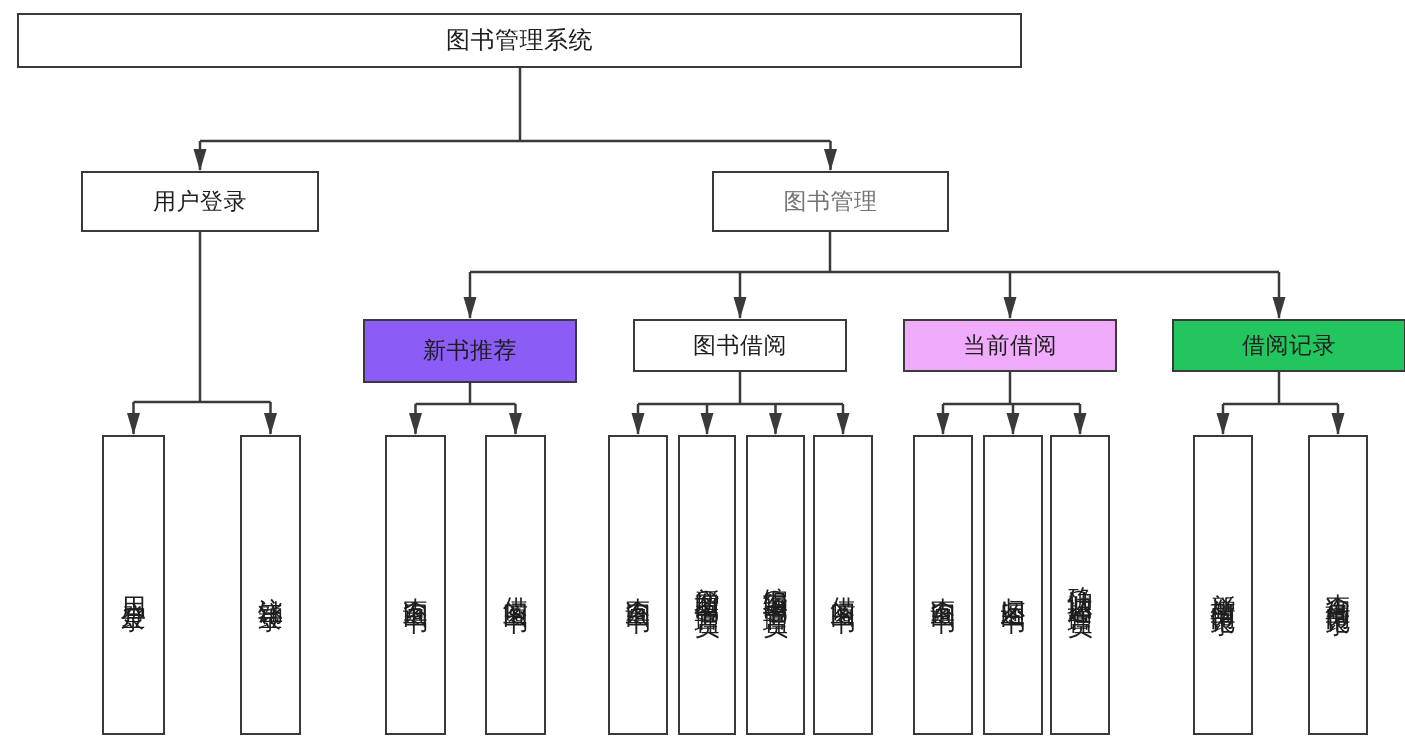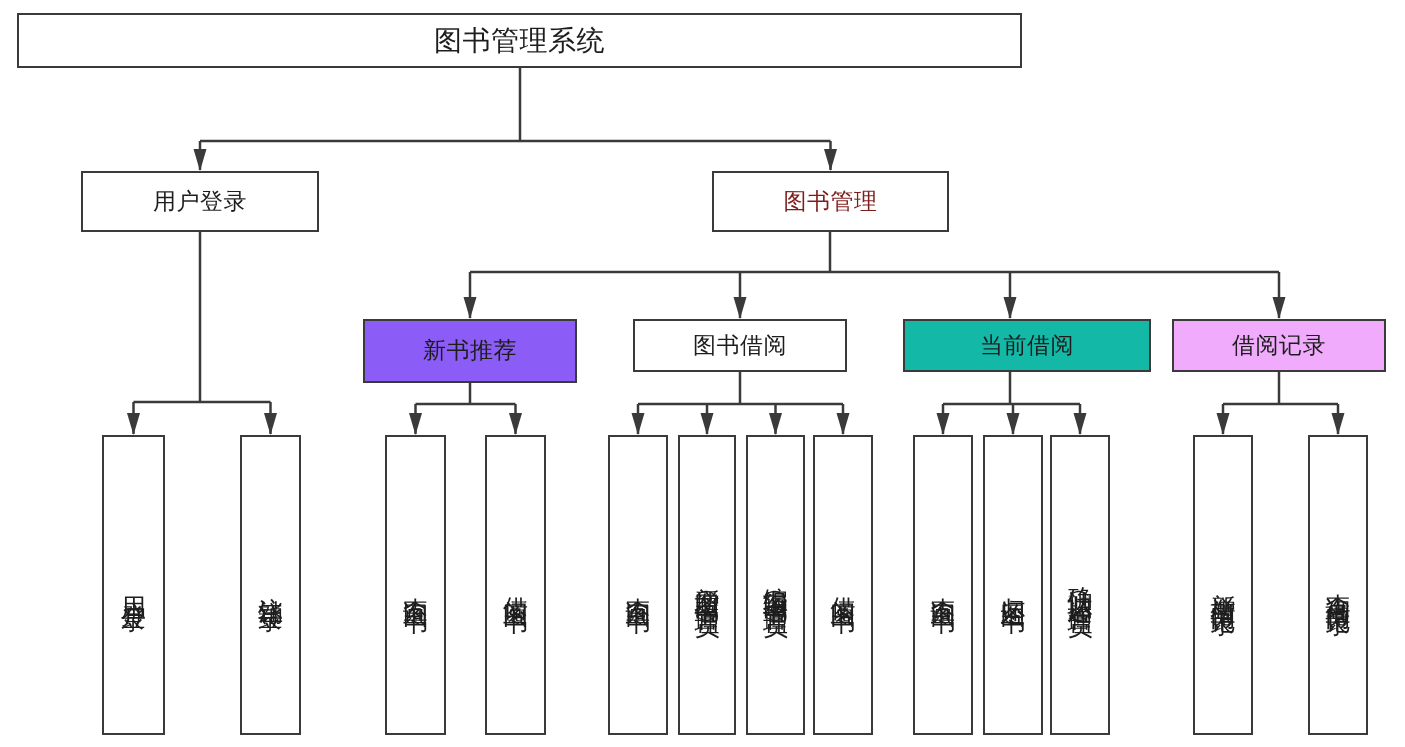--- a/index.html
+++ b/index.html
@@ -41,21 +41,21 @@
     text-align: center;
     line-height: 1.12;
     letter-spacing: 0.5px;
   }
   
   .node.horiz .label {
     font-size: 23px;
     writing-mode: horizontal-tb;
   }
   .node.root .label {
-    font-size: 28px;
+    font-size: 24px;
   }
   
   .node.vert {
     align-items: center;
     justify-content: center;
     padding: 4px 0;
   }
   .node.vert .label {
     writing-mode: vertical-rl;
     text-orientation: upright;
@@ -132,32 +132,32 @@
     </svg>
 
   <div id="nodes">
       <div class="node horiz root" style="left: 17px; top: 13px; width: 1005px; height: 55px; border-color: rgb(58, 58, 58); background: rgb(255, 255, 255);">
         <span class="label" style="color: rgb(29, 29, 29);">图书管理系统</span>
       </div>
       <div class="node horiz" style="left: 81px; top: 171px; width: 238px; height: 61px; border-color: rgb(58, 58, 58); background: rgb(255, 255, 255);">
         <span class="label" style="color: rgb(29, 29, 29);">用户登录</span>
       </div>
       <div class="node horiz" style="left: 712px; top: 171px; width: 237px; height: 61px; border-color: rgb(58, 58, 58); background: rgb(255, 255, 255);">
-        <span class="label" style="color: #7f1d1d;">图书管理</span>
+        <span class="label" style="color: #737373;">图书管理</span>
       </div>
       <div class="node horiz" style="left: 363px; top: 319px; width: 214px; height: 64px; border-color: rgb(58, 58, 58); background: #8b5cf6;">
         <span class="label" style="color: rgb(29, 29, 29);">新书推荐</span>
       </div>
       <div class="node horiz" style="left: 633px; top: 319px; width: 214px; height: 53px; border-color: rgb(58, 58, 58); background: rgb(255, 255, 255); font-family: Liberation Serif, serif;">
         <span class="label" style="color: rgb(29, 29, 29);">图书借阅</span>
       </div>
-      <div class="node horiz" style="left: 903px; top: 319px; width: 248px; height: 53px; border-color: rgb(58, 58, 58); background: #14b8a6;">
+      <div class="node horiz" style="left: 903px; top: 319px; width: 214px; height: 53px; border-color: rgb(58, 58, 58); background: #f0abfc;">
         <span class="label" style="color: rgb(29, 29, 29);">当前借阅</span>
       </div>
-      <div class="node horiz" style="left: 1172px; top: 319px; width: 214px; height: 53px; border-color: rgb(58, 58, 58); background: #f0abfc;">
+      <div class="node horiz" style="left: 1172px; top: 319px; width: 234px; height: 53px; border-color: rgb(58, 58, 58); background: #22c55e;">
         <span class="label" style="color: rgb(29, 29, 29);">借阅记录</span>
       </div>
       <div class="node vert" style="left: 102px; top: 435px; width: 63px; height: 300px; border-color: rgb(58, 58, 58); background: rgb(255, 255, 255);">
         <span class="label" style="color: rgb(29, 29, 29);">用户登录</span>
       </div>
       <div class="node vert" style="left: 240px; top: 435px; width: 61px; height: 300px; border-color: rgb(58, 58, 58); background: rgb(255, 255, 255);">
         <span class="label" style="color: rgb(29, 29, 29);">注销登录</span>
       </div>
       <div class="node vert" style="left: 385px; top: 435px; width: 61px; height: 300px; border-color: rgb(58, 58, 58); background: rgb(255, 255, 255);">
         <span class="label" style="color: rgb(29, 29, 29);">查询图书</span>

